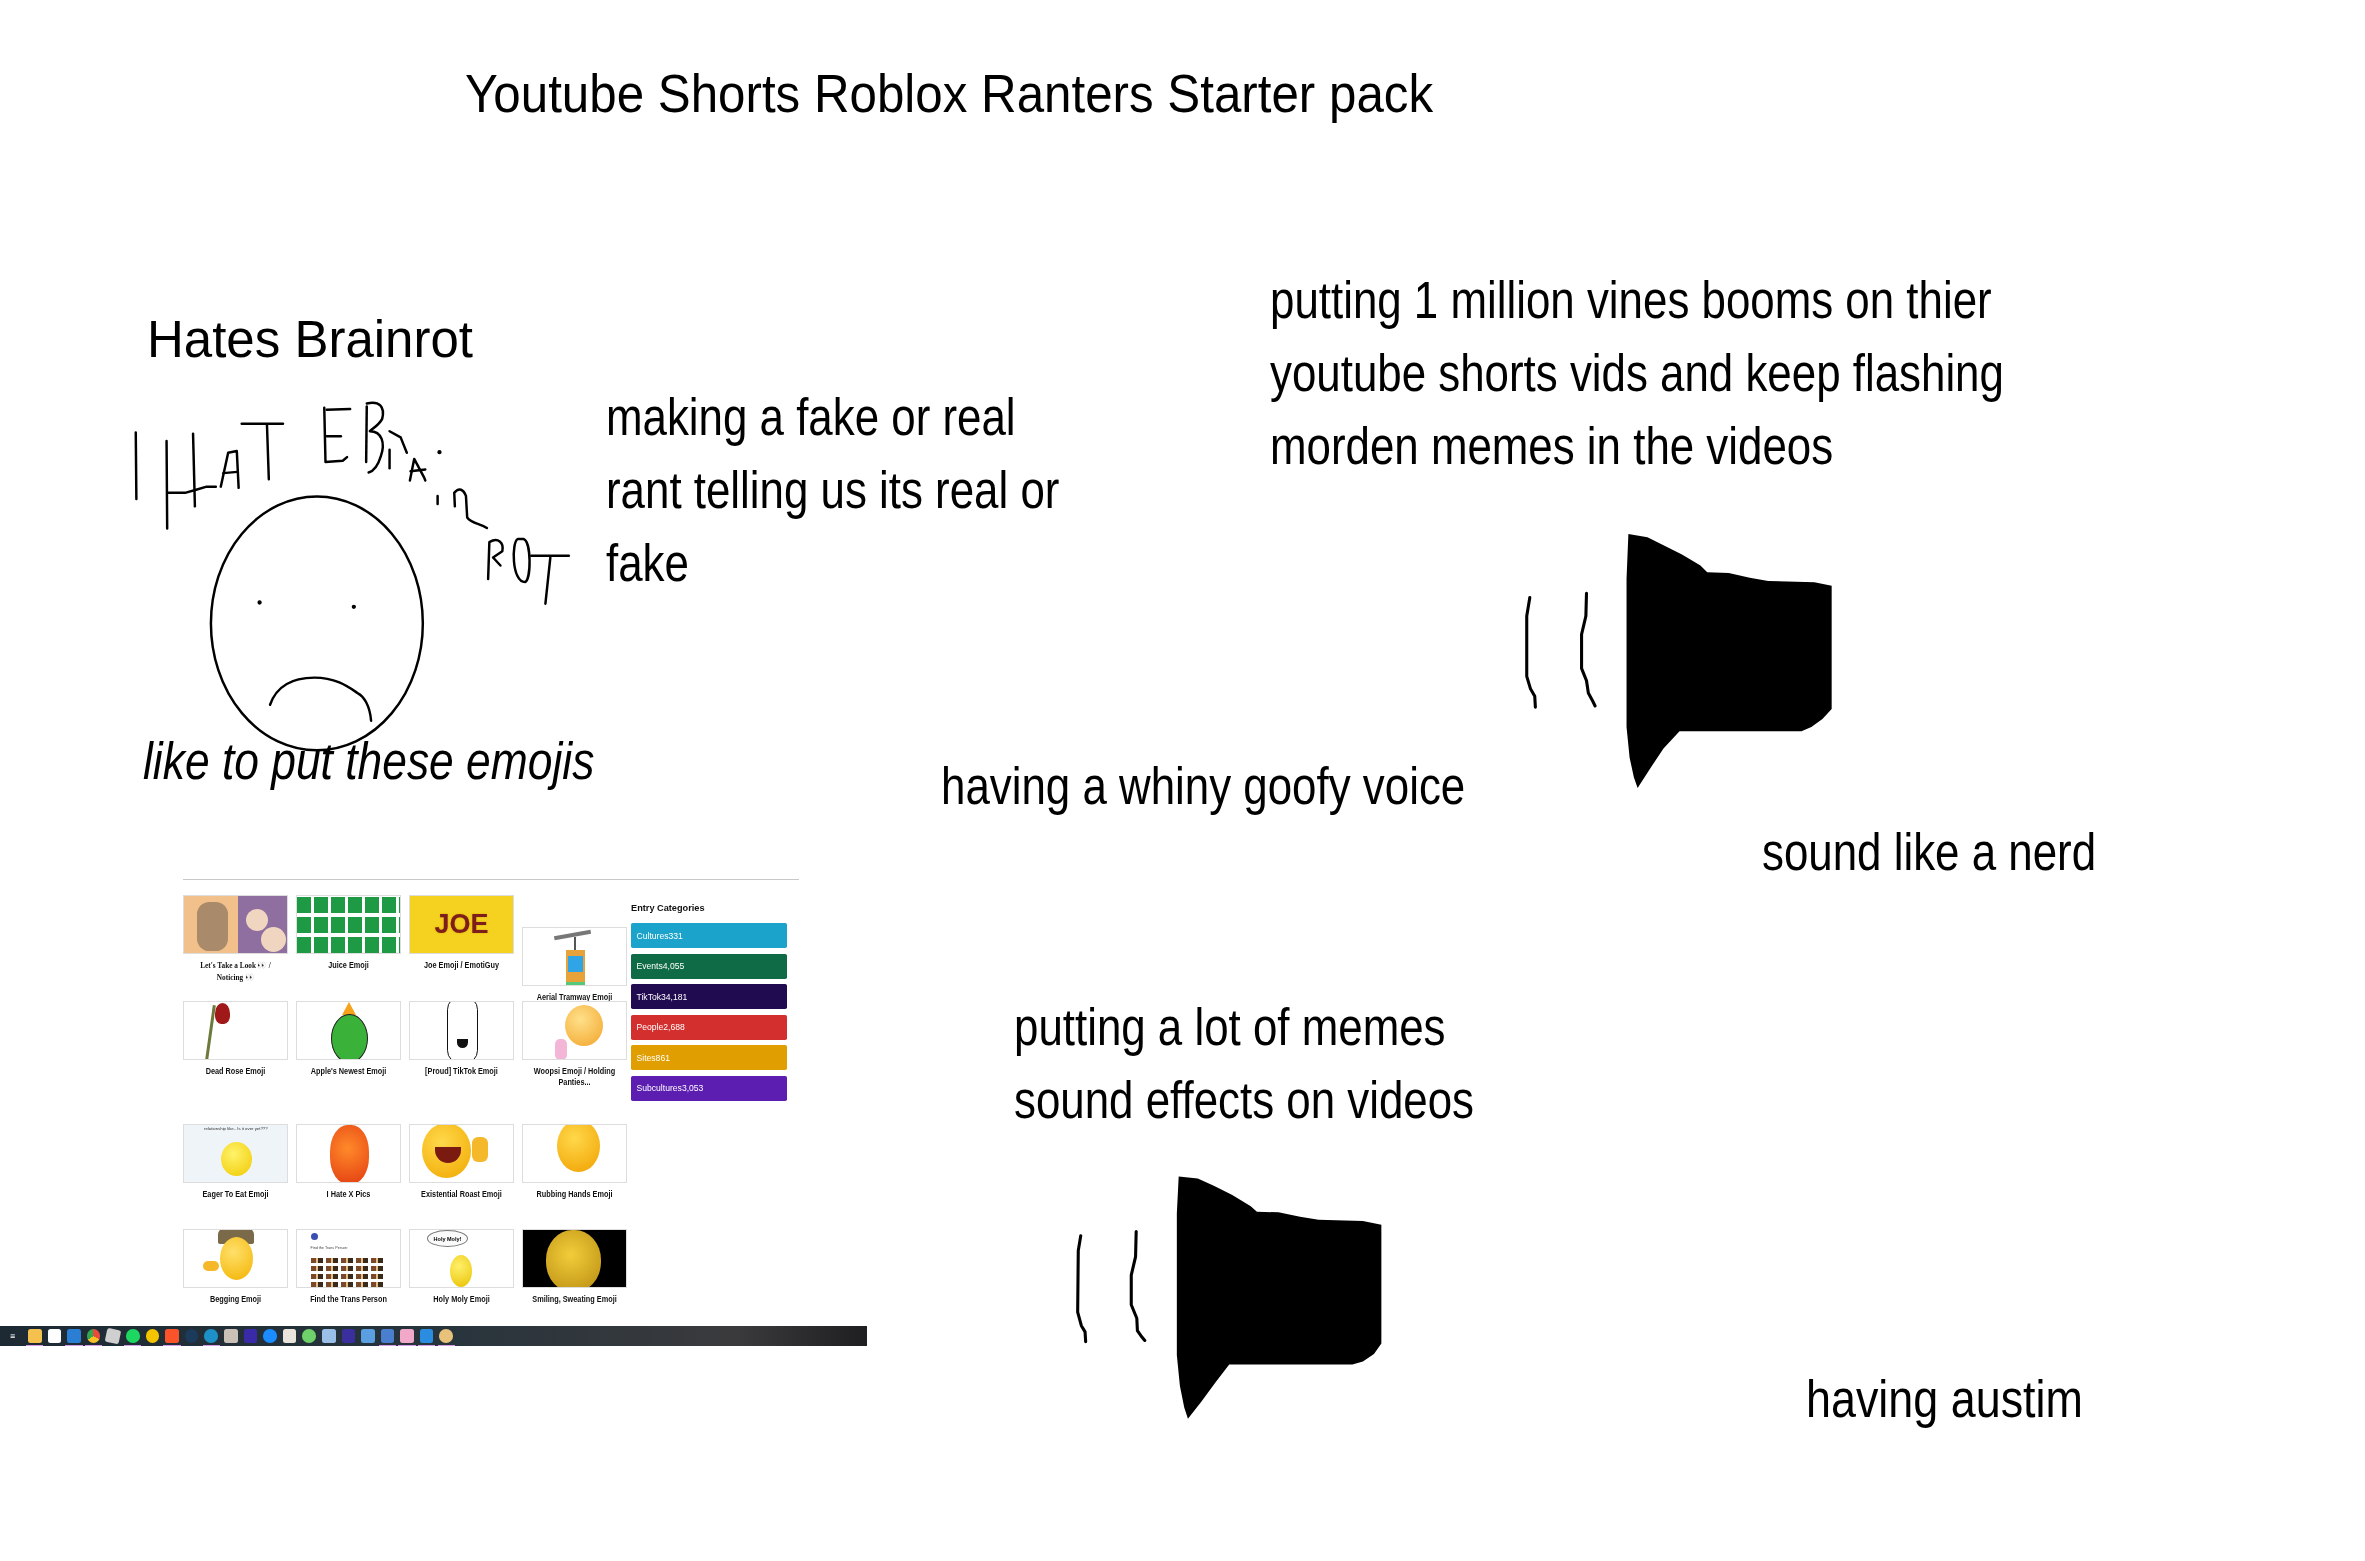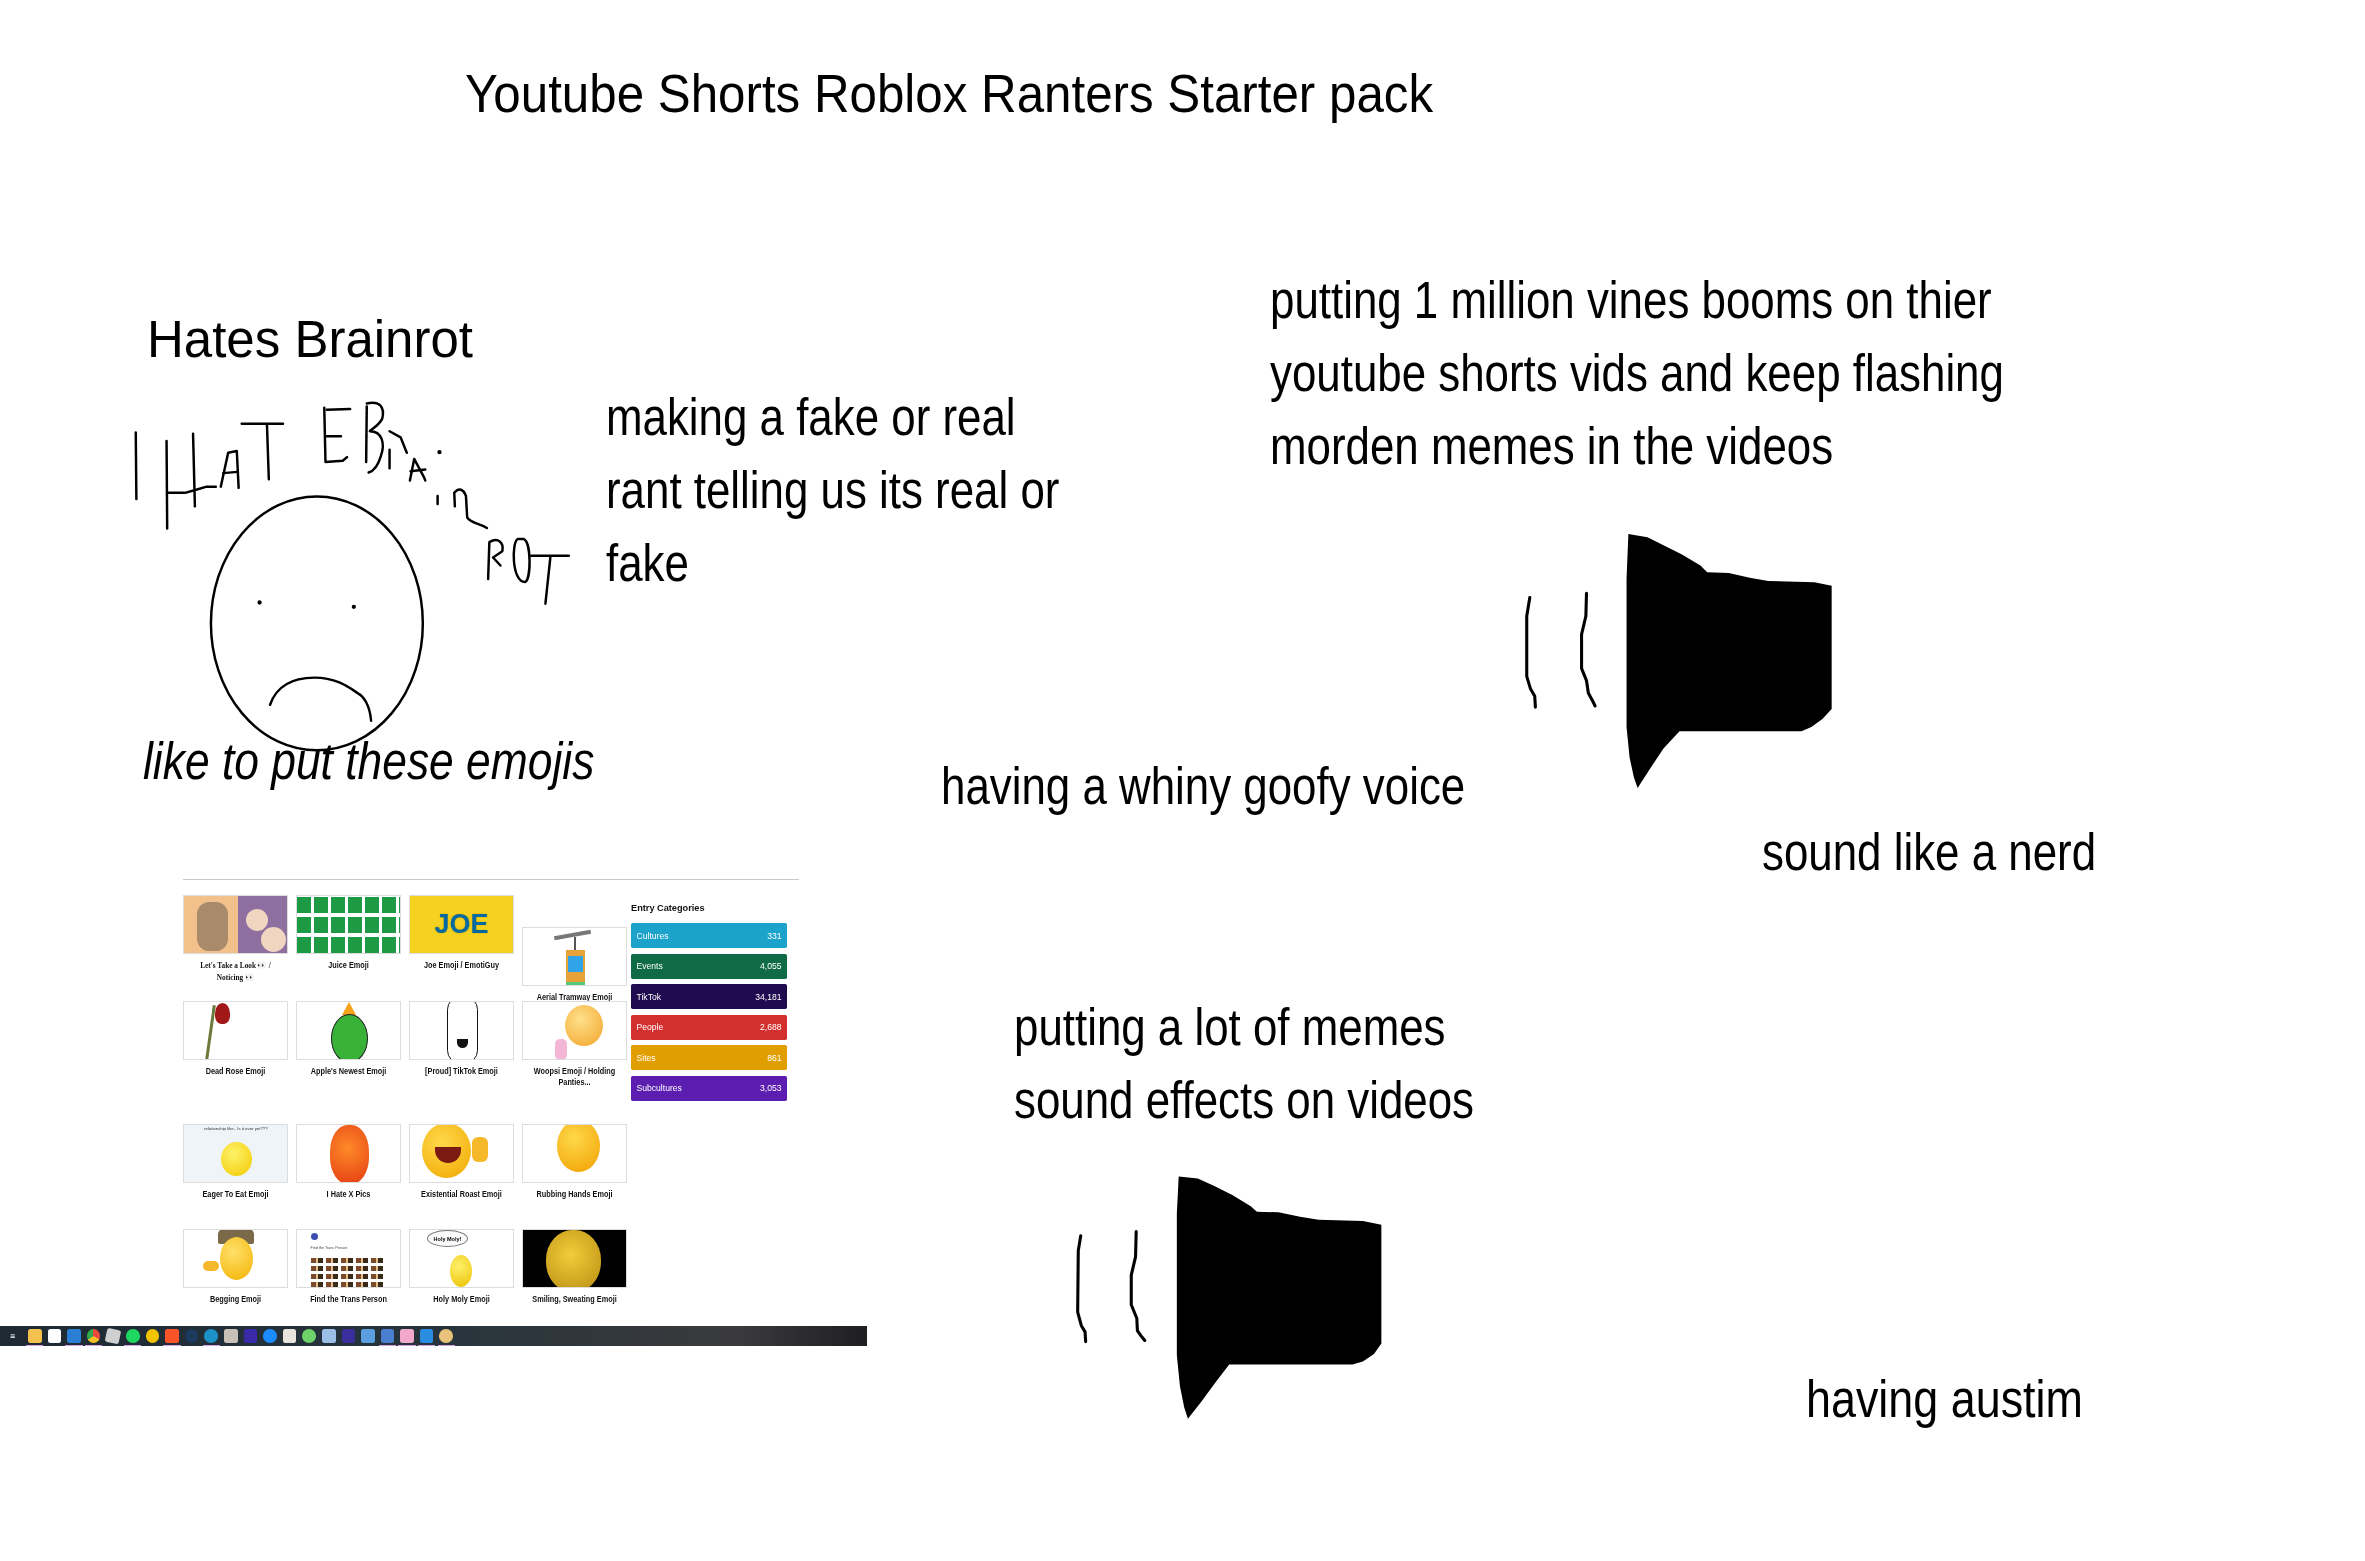--- a/index.html
+++ b/index.html
@@ -17,21 +17,21 @@
   .web { position: absolute; left: 179px; top: 875px; width: 622px; height: 444px; }
   .web .topline { position: absolute; left: 4.3px; top: 3.7px; width: 616px; height: 1.2px; background: #c8c8c8; }
   .card { position: absolute; width: 105px; }
   .card .thumb { width: 105px; height: 59px; border: 0.6px solid #ddd; box-sizing: border-box;
                  position: relative; overflow: hidden; display: flex; align-items: center; justify-content: center; }
   .card .cap { margin-top: 5.5px; font-size: 8.6px; font-weight: bold; text-align: center;
                line-height: 11.7px; color: #111; white-space: normal; transform: scaleX(0.85); }
   .cats { position: absolute; left: 452px; top: 28px; width: 156px; }
   .cats .head { font-size: 9.2px; font-weight: bold; color: #111; margin-bottom: 10px; }
   .cat { height: 25px; border-radius: 1.8px; margin-bottom: 5.5px; display: flex; align-items: center;
-         justify-content: space-between; padding: 0 5.5px; color: #fff; font-size: 8.6px; box-sizing: border-box; }
+         justify-content: flex-start; padding: 0 5.5px; color: #fff; font-size: 8.6px; box-sizing: border-box; }
 
   .taskbar { position: absolute; left: 0; top: 1326px; width: 867px; height: 20px;
              background: linear-gradient(90deg, #1e2a33 0%, #27343c 50%, #3a3a3c 85%, #1f1f22 100%);
              display: flex; align-items: center; }
   .tb-start { width: 25px; color: #fff; font-size: 8.6px; text-align: center; }
   .tb-icon { width: 13.6px; height: 13.6px; margin: 0 3px; border-radius: 2.5px; position: relative; }
   .tb-icon.active::after { content: ""; position: absolute; left: -1.8px; right: -1.8px; bottom: -3.7px; height: 1.2px; background: #d79be8; }
 </style>
 </head>
 <body>
@@ -141,21 +141,21 @@
     <div class="cap">Let's Take a Look 👀 / Noticing 👀</div>
   </div>
   <div class="card" style="left:117px; top:20.3px;">
     <div class="thumb" style="background:repeating-linear-gradient(90deg,#1e9a44 0 13.6px,#ffffff 13.6px 17px);">
       <div style="position:absolute;inset:0;background:repeating-linear-gradient(0deg,transparent 0 16px,#ffffff 16px 20px);"></div>
     </div>
     <div class="cap">Juice Emoji</div>
   </div>
   <div class="card" style="left:230px; top:20.3px;">
     <div class="thumb" style="background:#f4d21f;">
-      <span style="font-size:27px;font-weight:bold;color:#0369a1;text-shadow:0 0 1.8px #c9a300;">JOE</span>
+      <span style="font-size:27px;font-weight:bold;color:#7f1d1d;text-shadow:0 0 1.8px #c9a300;">JOE</span>
     </div>
     <div class="cap">Joe Emoji / EmotiGuy</div>
   </div>
   <div class="card" style="left:343px; top:20.3px;margin-top:32px;">
     <div class="thumb" style="background:#fff;">
       <div style="position:absolute;left:31px;top:5px;width:37px;height:3.7px;background:#777;transform:rotate(-10deg);"></div>
       <div style="position:absolute;left:51px;top:8.6px;width:1.8px;height:13.6px;background:#555;"></div>
       <div style="position:absolute;left:43px;top:22px;width:18.5px;height:37px;background:#e8a23a;"></div>
       <div style="position:absolute;left:45px;top:28px;width:15px;height:16px;background:#2fa5e8;"></div>
       <div style="position:absolute;left:43px;top:54px;width:18.5px;height:5px;background:#55c97a;"></div>

